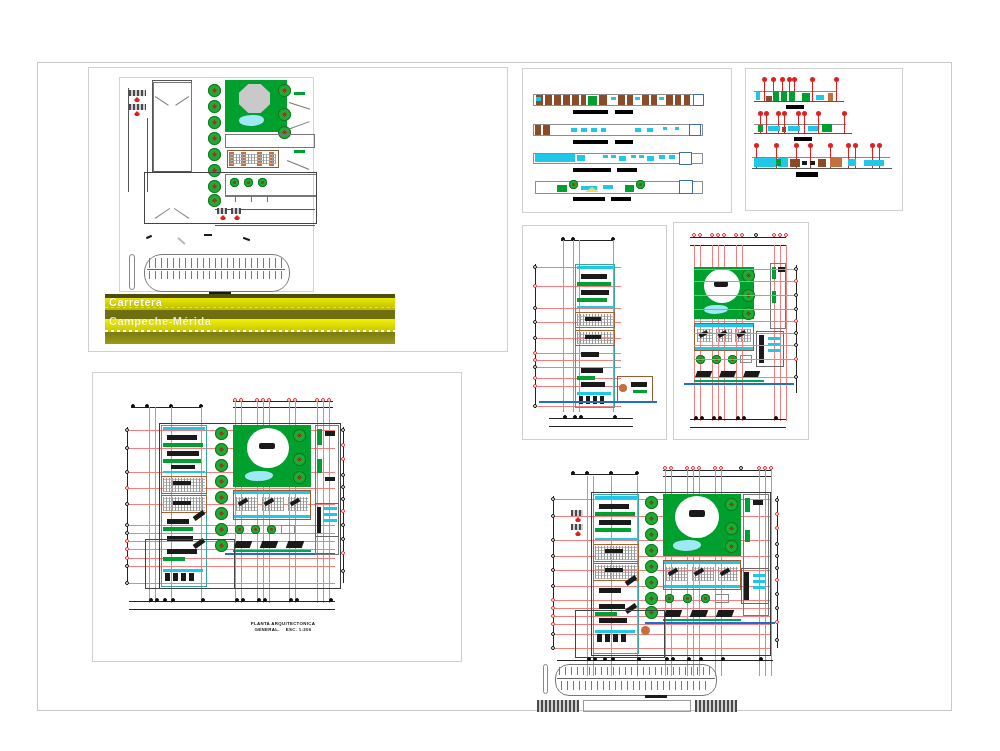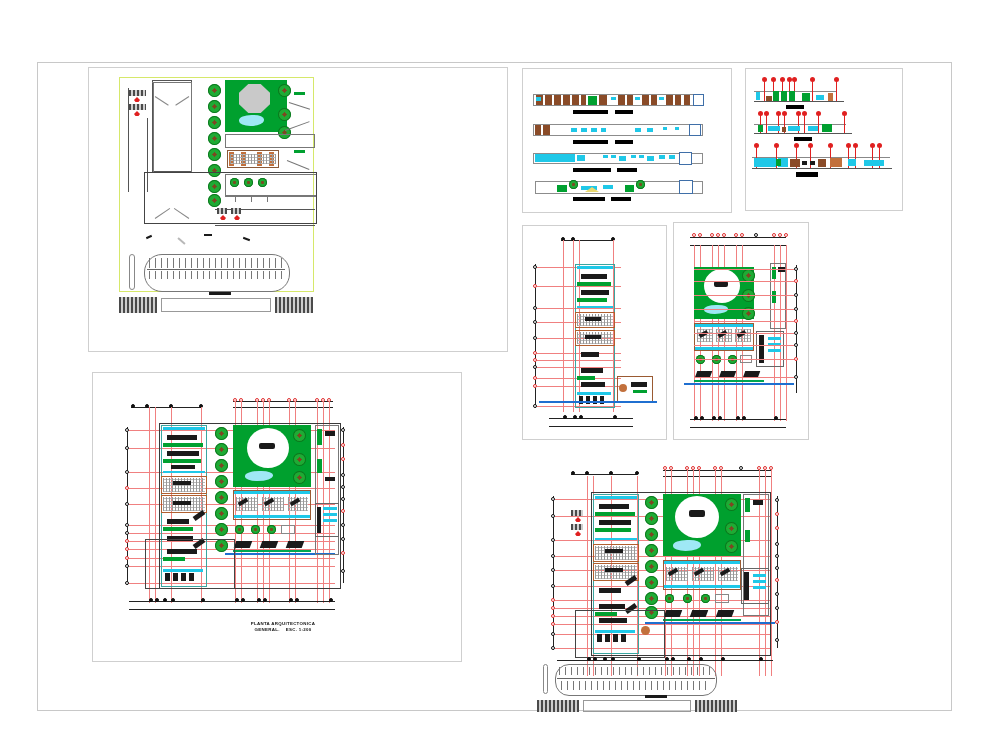--- a/index.html
+++ b/index.html
@@ -160,20 +160,33 @@
 
   <div class="dark" style="left:57px;top:168px;width:6px;height:2px;transform:rotate(-25deg);"></div>
   <div class="dark" style="left:115px;top:166px;width:8px;height:2px;"></div>
   <div class="dark" style="left:154px;top:170px;width:7px;height:2px;transform:rotate(20deg);"></div>
   <div class="gray" style="left:88px;top:172px;width:9px;height:2px;transform:rotate(40deg);"></div>
 
   <div class="hatchd" style="left:30px;top:229px;width:38px;height:16px;"></div>
   <div class="hatchd" style="left:186px;top:229px;width:38px;height:16px;"></div>
   <div class="box" style="left:72px;top:230px;width:110px;height:14px;border-color:#999;"></div>
 
+  <div class="road" style="left:16px;top:226px;width:290px;height:56px;">
+    <div class="band" style="top:0px;height:4px;background:#4d4d0d;"></div>
+    <div class="band" style="top:4px;height:12px;background:linear-gradient(180deg,#e9e900,#b9b905);"></div>
+    <div class="band" style="top:16px;height:9px;background:#6f6f12;"></div>
+    <div class="band" style="top:25px;height:13px;background:linear-gradient(180deg,#f2f200,#c4c406);"></div>
+    <div class="band" style="top:38px;height:12px;background:linear-gradient(180deg,#7b7b12,#9a9a18);"></div>
+    <div class="band" style="top:36px;height:2px;
+                background:repeating-linear-gradient(90deg,#fff 0 3px,transparent 3px 6px);"></div>
+    <div class="band" style="top:13px;height:1px;
+                background:repeating-linear-gradient(90deg,#d8d88a 0 3px,transparent 3px 6px);"></div>
+    <div class="lbl" style="left:4px;top:2px;font-size:11px;">Carretera</div>
+    <div class="lbl" style="left:4px;top:21px;font-size:11px;opacity:.8;">Campeche-Mérida</div>
+  </div>
 </div>
 
 <div class="panel" style="left:92px;top:372px;width:370px;height:290px;">
 
   <div class="hline" style="left:140px;top:28px;width:100px;background:#222;"></div>
   <div class="hline" style="left:38px;top:34px;width:70px;background:#222;"></div>
   <div class="bub k" style="left:38px;top:31px;"></div>
   <div class="bub k" style="left:52px;top:31px;"></div>
   <div class="bub k" style="left:76px;top:31px;"></div>
   <div class="bub k" style="left:106px;top:31px;"></div>

